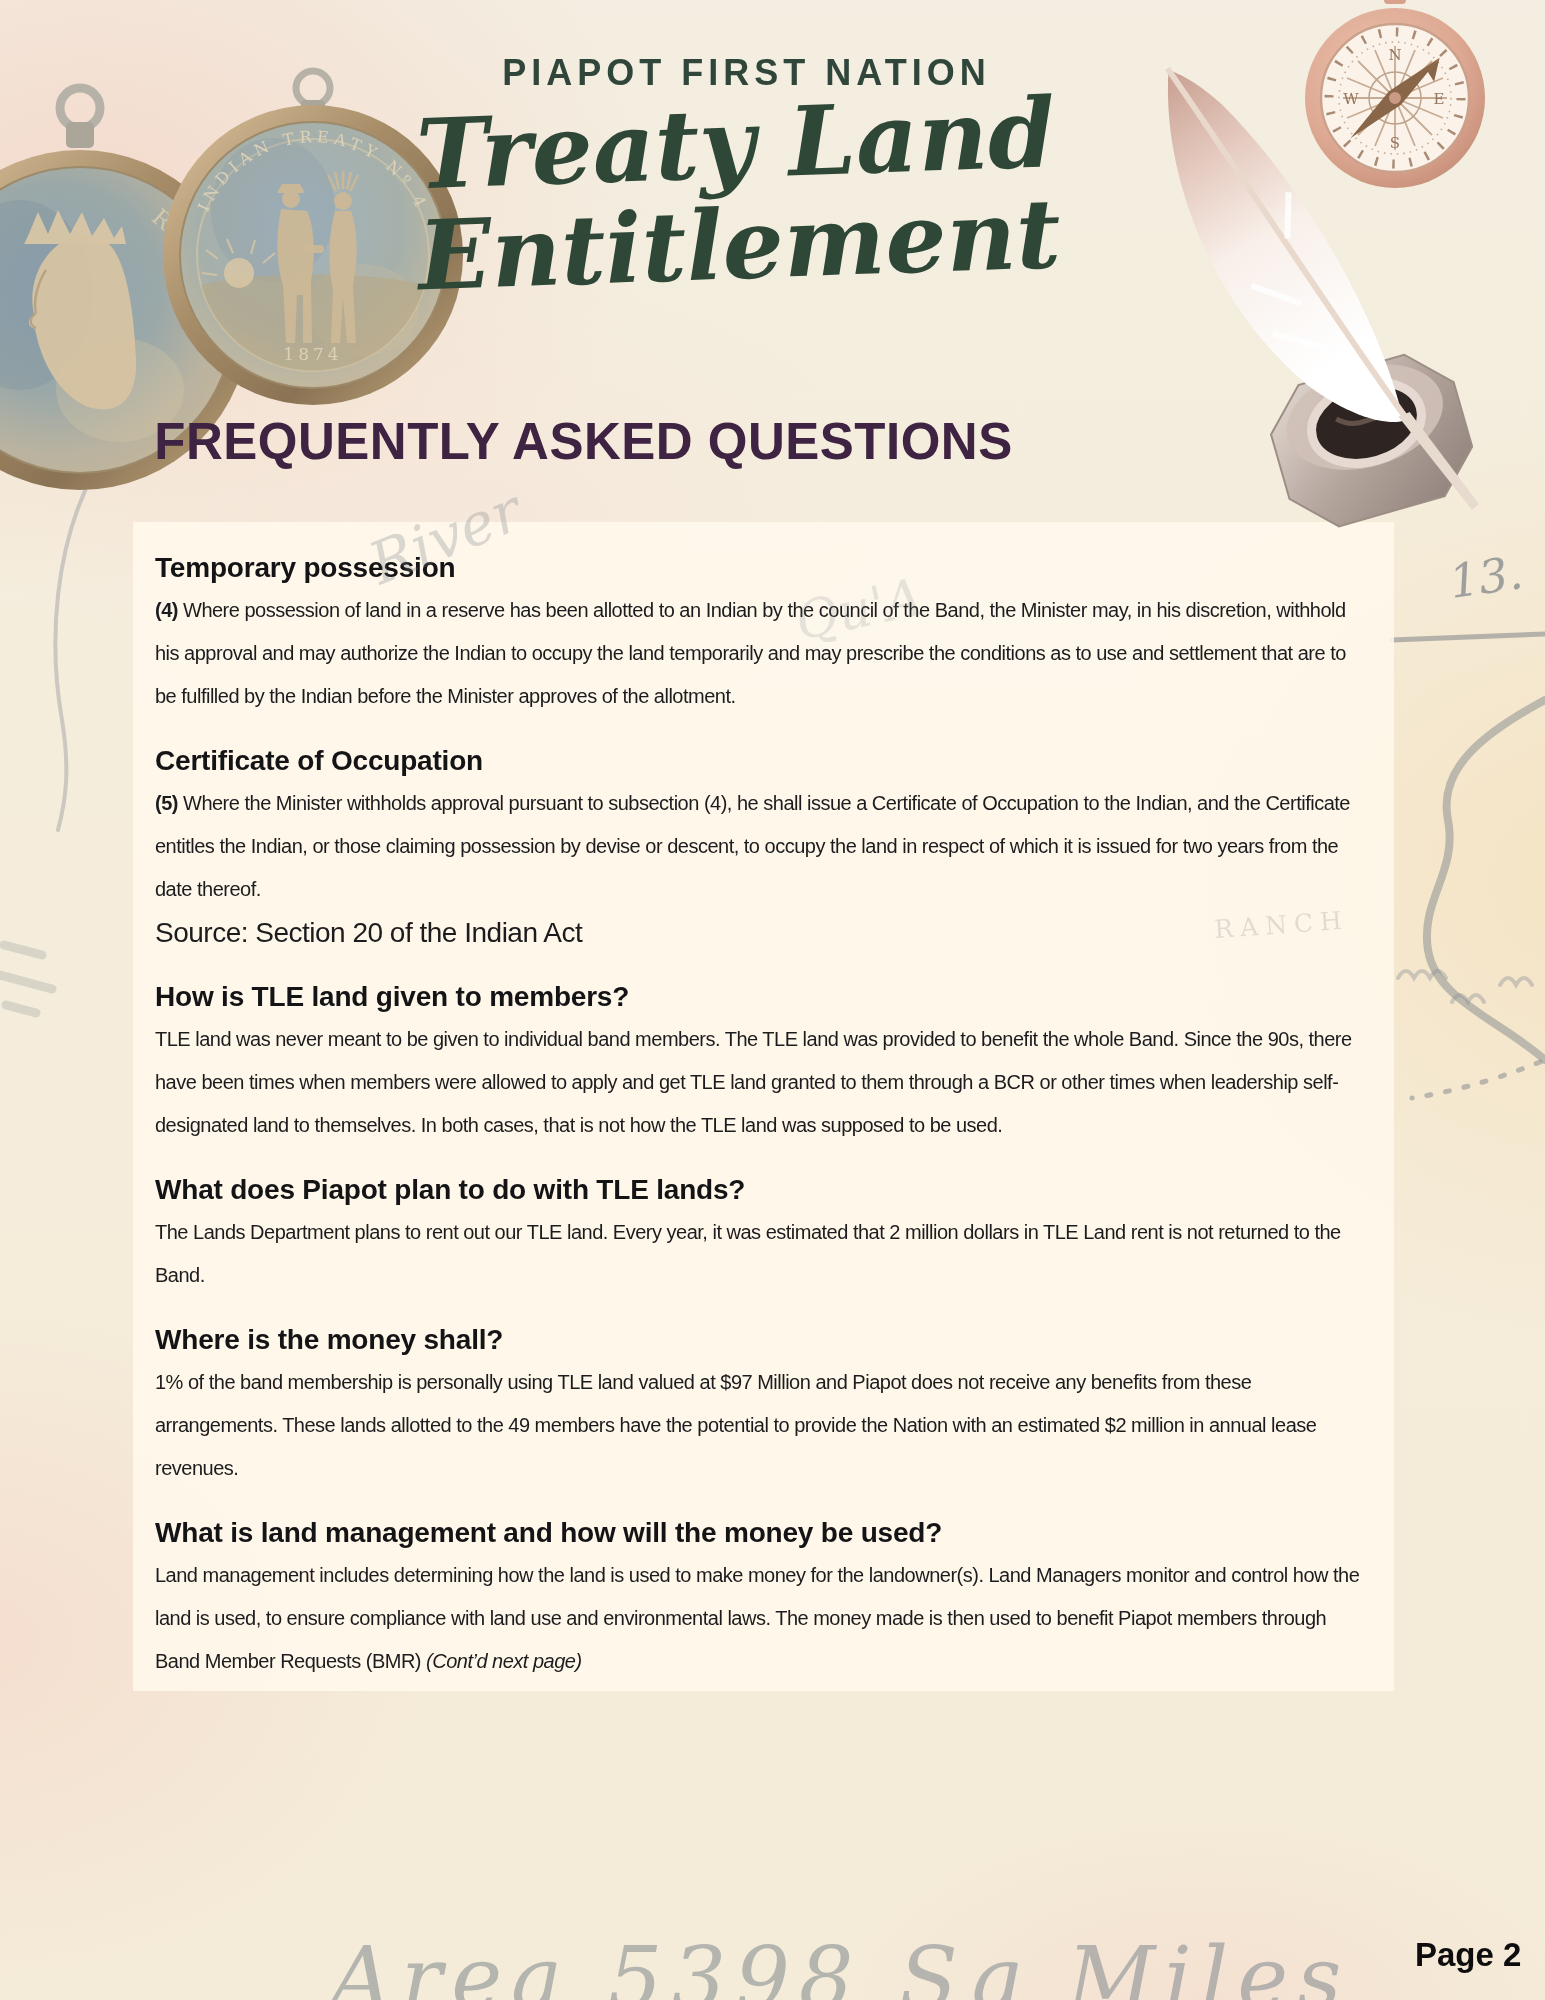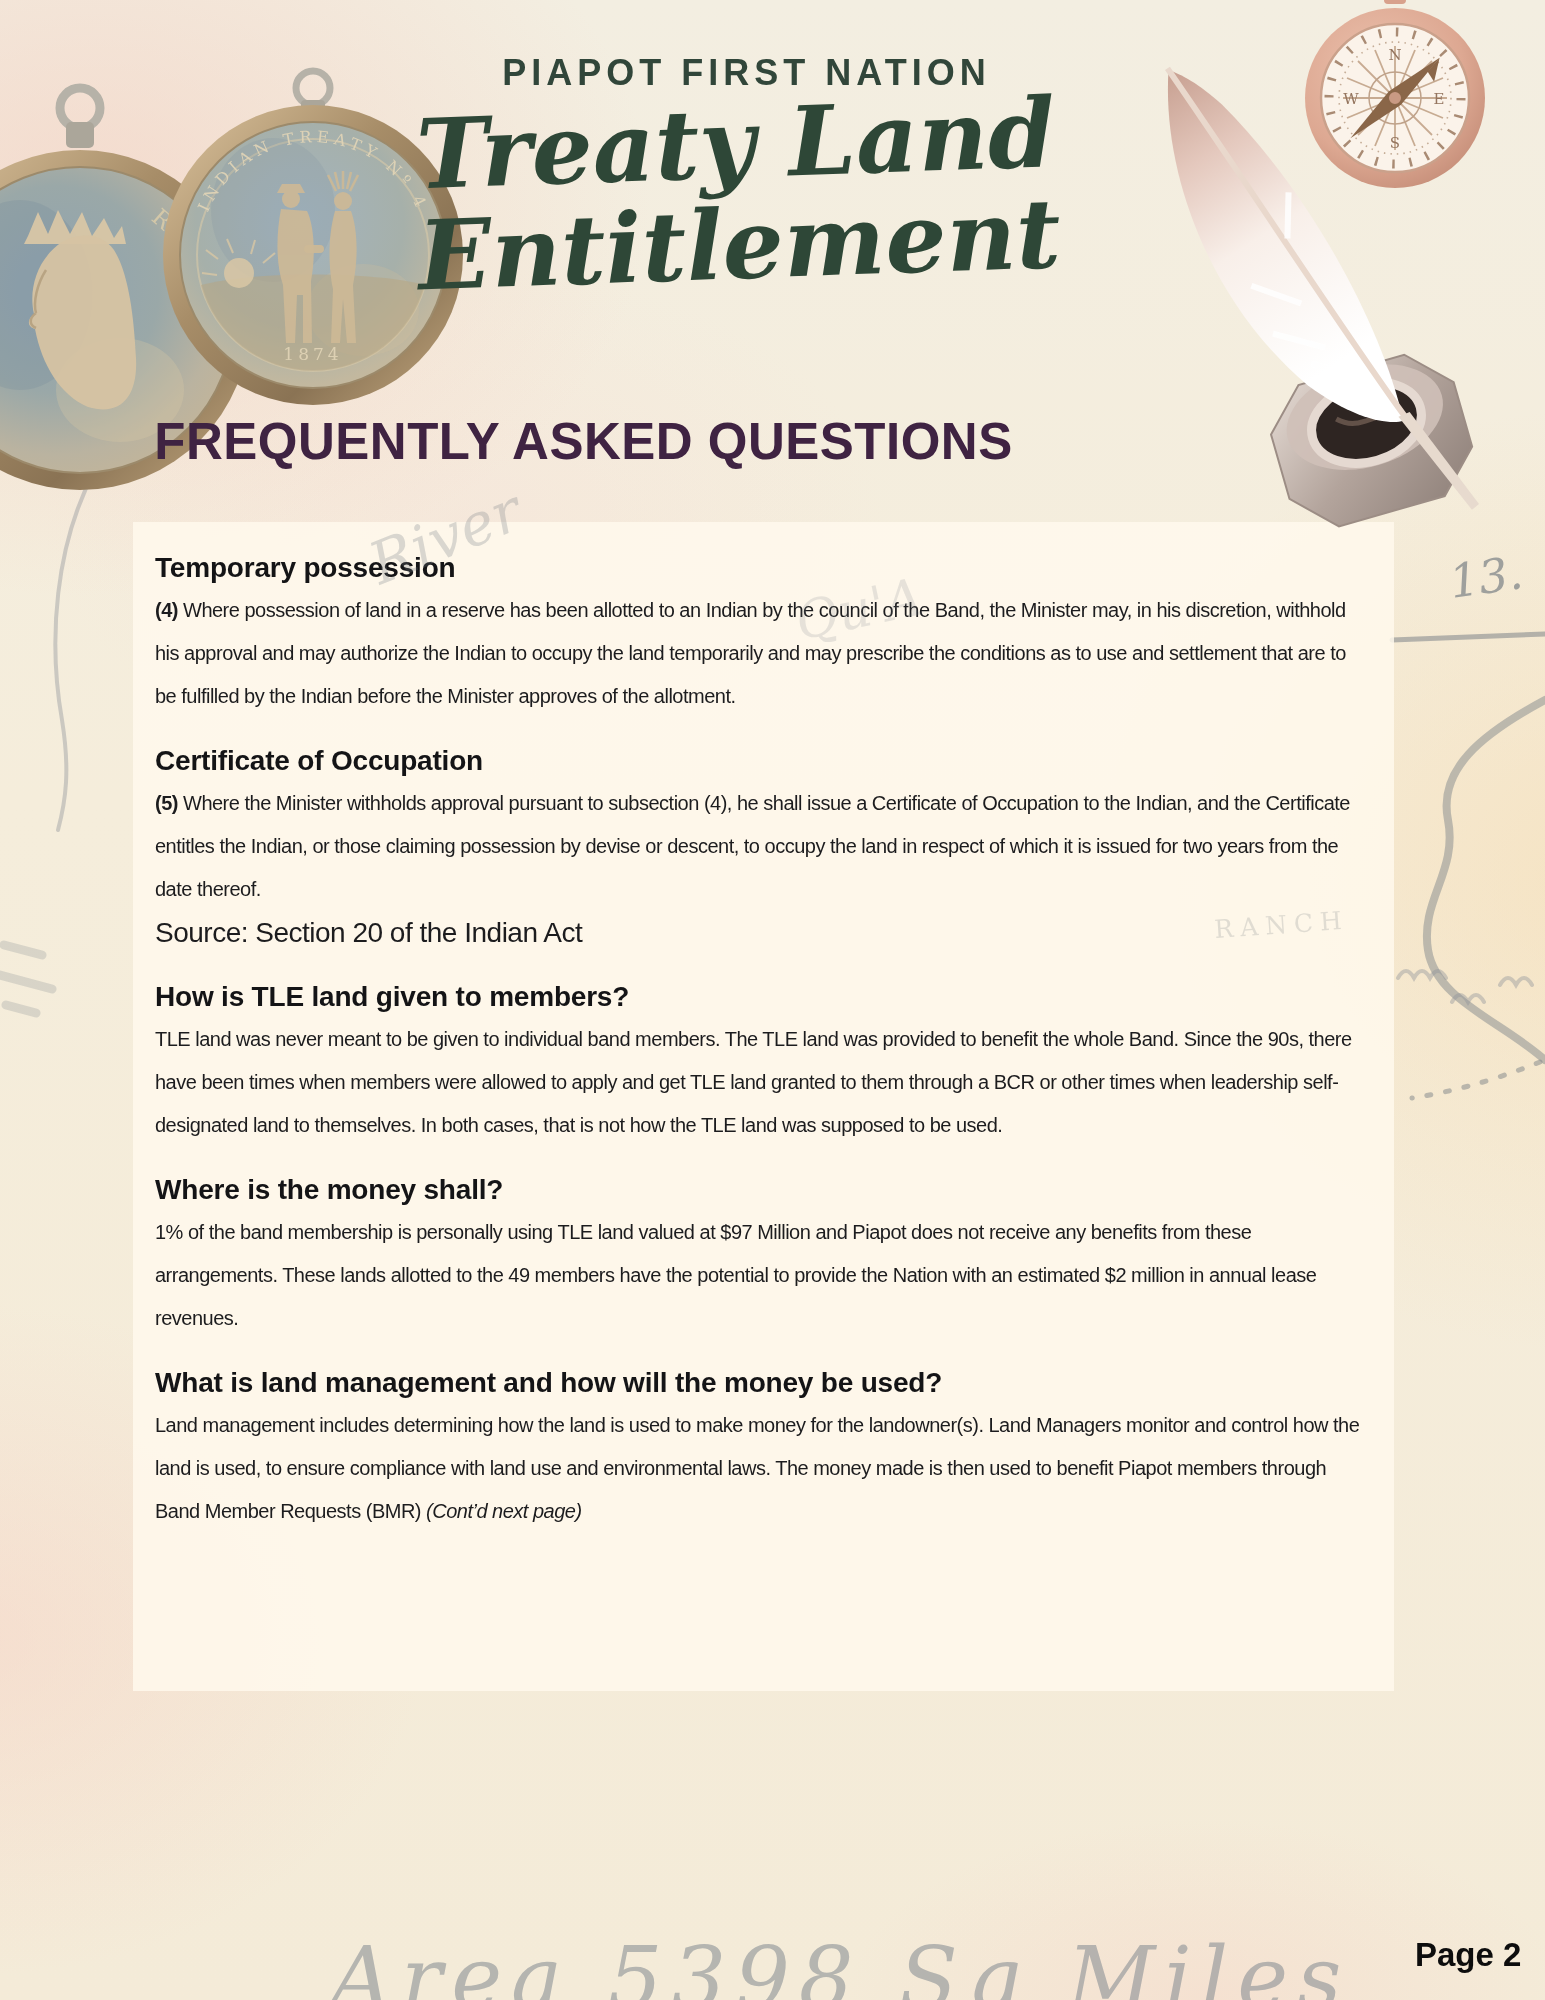--- a/index.html
+++ b/index.html
@@ -243,20 +243,25 @@
     <p class="sec-body"><strong class="sec-lead">(5) </strong><span class="sec-text">Where the Minister withholds approval pursuant to subsection (4), he shall issue a Certificate of Occupation to the Indian, and the Certificate entitles the Indian, or those claiming possession by devise or descent, to occupy the land in respect of which it is issued for two years from the date thereof.</span></p>
     <p class="sec-source">Source: Section 20 of the Indian Act</p>
   </section>
 
   <section class="faq-section">
     <h3 class="sec-heading">How is TLE land given to members?</h3>
     <p class="sec-body"><span class="sec-text">TLE land was never meant to be given to individual band members. The TLE land was provided to benefit the whole Band. Since the 90s, there have been times when members were allowed to apply and get TLE land granted to them through a BCR or other times when leadership self-designated land to themselves. In both cases, that is not how the TLE land was supposed to be used.</span></p>
 
   </section>
 
+  <section class="faq-section">
+    <h3 class="sec-heading">What does Piapot plan to do with TLE lands?</h3>
+    <p class="sec-body"><span class="sec-text">The Lands Department plans to rent out our TLE land. Every year, it was estimated that 2 million dollars in TLE Land rent is not returned to the Band.</span></p>
+
+  </section>
 
   <section class="faq-section">
     <h3 class="sec-heading">Where is the money shall?</h3>
     <p class="sec-body"><span class="sec-text">1% of the band membership is personally using TLE land valued at $97 Million and Piapot does not receive any benefits from these arrangements. These lands allotted to the 49 members have the potential to provide the Nation with an estimated $2 million in annual lease revenues.</span></p>
 
   </section>
 
   <section class="faq-section">
     <h3 class="sec-heading">What is land management and how will the money be used?</h3>
     <p class="sec-body"><span class="sec-text">Land management includes determining how the land is used to make money for the landowner(s). Land Managers monitor and control how the land is used, to ensure compliance with land use and environmental laws. The money made is then used to benefit Piapot members through Band Member Requests (BMR) </span><em class="sec-tail">(Cont’d next page)</em></p>

